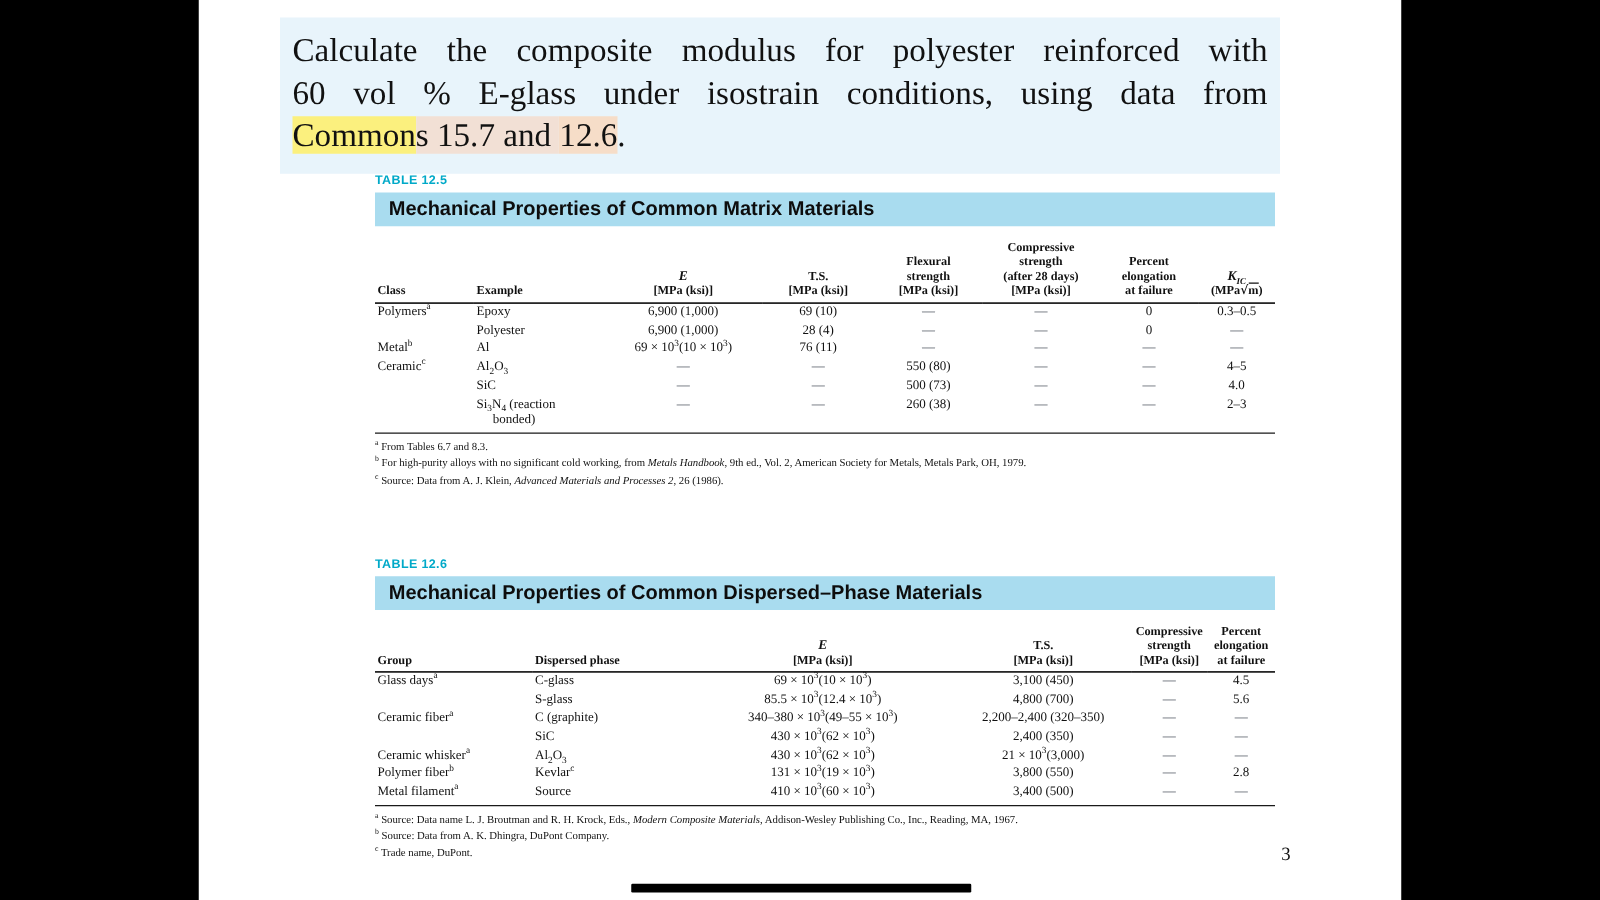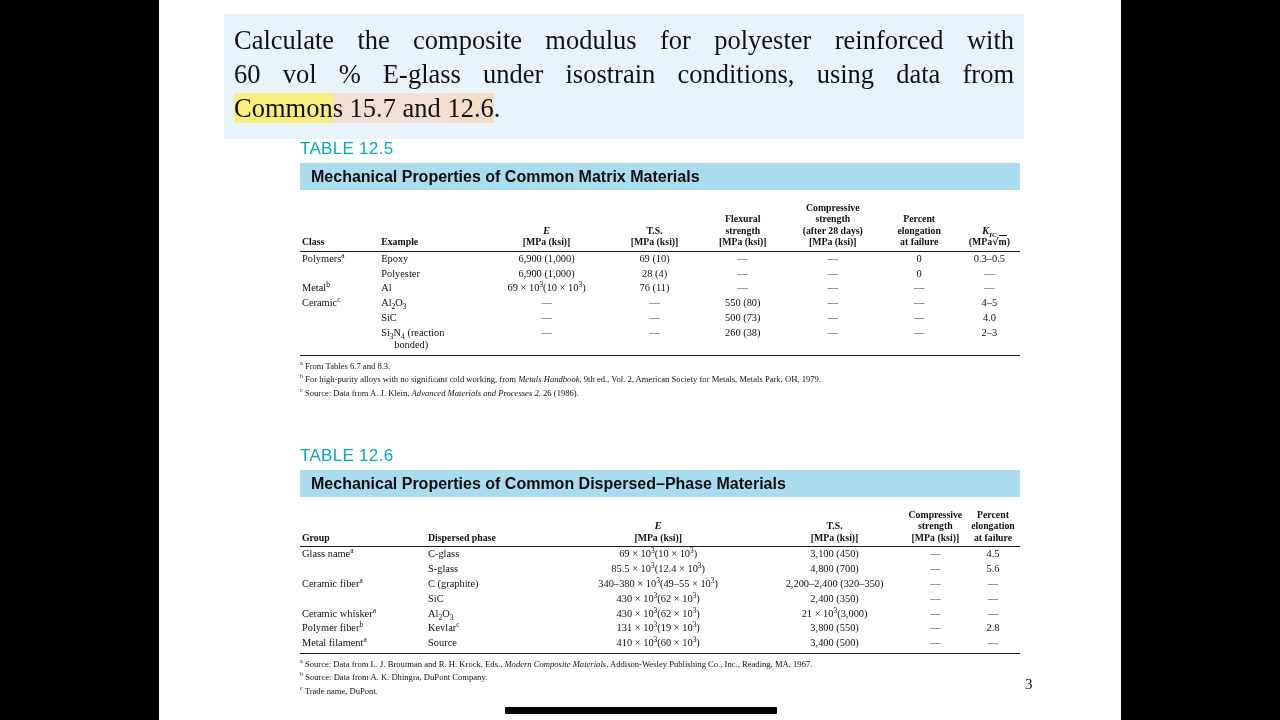--- a/index.html
+++ b/index.html
@@ -33,22 +33,22 @@
   }
   .qline.last{text-align:left;text-align-last:left;}
   .hl-yellow{background:#fbf07e;}
   .hl-tan{background:#f2e0d5;}
   .hl-peach{background:#f6ddc8;}
 
   
   .tbl-wrap{position:absolute;left:141px;width:720px;}
   .tbl-label{
     font-family:"Liberation Sans", sans-serif;
-    font-weight:normal;
-    font-size:17px;
+    font-weight:bold;
+    font-size:10px;
     color:#00a9c8;
     letter-spacing:.3px;
     margin-bottom:4px;
   }
   .tbl-banner{
     background:#a9dcef;
     height:27px;
     line-height:27px;
     padding-left:11px;
     font-family:"Liberation Sans", sans-serif;
@@ -283,21 +283,21 @@
             </th>
             <th class="ctr">
               <div>Percent</div>
               <div>elongation</div>
               <div>at failure</div>
             </th>
           </tr>
         </thead>
         <tbody>
           <tr>
-            <td class="lft"><span>Glass name</span><sup>a</sup></td>
+            <td class="lft"><span>Glass days</span><sup>a</sup></td>
             <td class="lft">C-glass</td>
             <td class="ctr">69 × 10<sup>3</sup>(10 × 10<sup>3</sup>)</td>
             <td class="ctr">3,100 (450)</td>
             <td class="ctr dash">—</td>
             <td class="ctr">4.5</td>
           </tr>
           <tr>
             <td class="lft"><span></span></td>
             <td class="lft">S-glass</td>
             <td class="ctr">85.5 × 10<sup>3</sup>(12.4 × 10<sup>3</sup>)</td>
@@ -343,21 +343,21 @@
             <td class="ctr">410 × 10<sup>3</sup>(60 × 10<sup>3</sup>)</td>
             <td class="ctr">3,400 (500)</td>
             <td class="ctr dash">—</td>
             <td class="ctr dash">—</td>
           </tr>
         </tbody>
       </table>
       <div class="tbl-botline"></div>
 
       <div class="foot">
-        <div><sup>a</sup> <span>Source: Data from L. J. Broutman and R. H. Krock, Eds., </span><span class="ital">Modern Composite Materials</span><span>, Addison-Wesley Publishing Co., Inc., Reading, MA, 1967.</span></div>
+        <div><sup>a</sup> <span>Source: Data name L. J. Broutman and R. H. Krock, Eds., </span><span class="ital">Modern Composite Materials</span><span>, Addison-Wesley Publishing Co., Inc., Reading, MA, 1967.</span></div>
         <div><sup>b</sup> <span>Source: Data from A. K. Dhingra, DuPont Company.</span></div>
         <div><sup>c</sup> <span>Trade name, DuPont.</span></div>
       </div>
     </div>
 
     <div class="pagenum">3</div>
     <div class="progress"></div>
 
   </div>
 </div>

